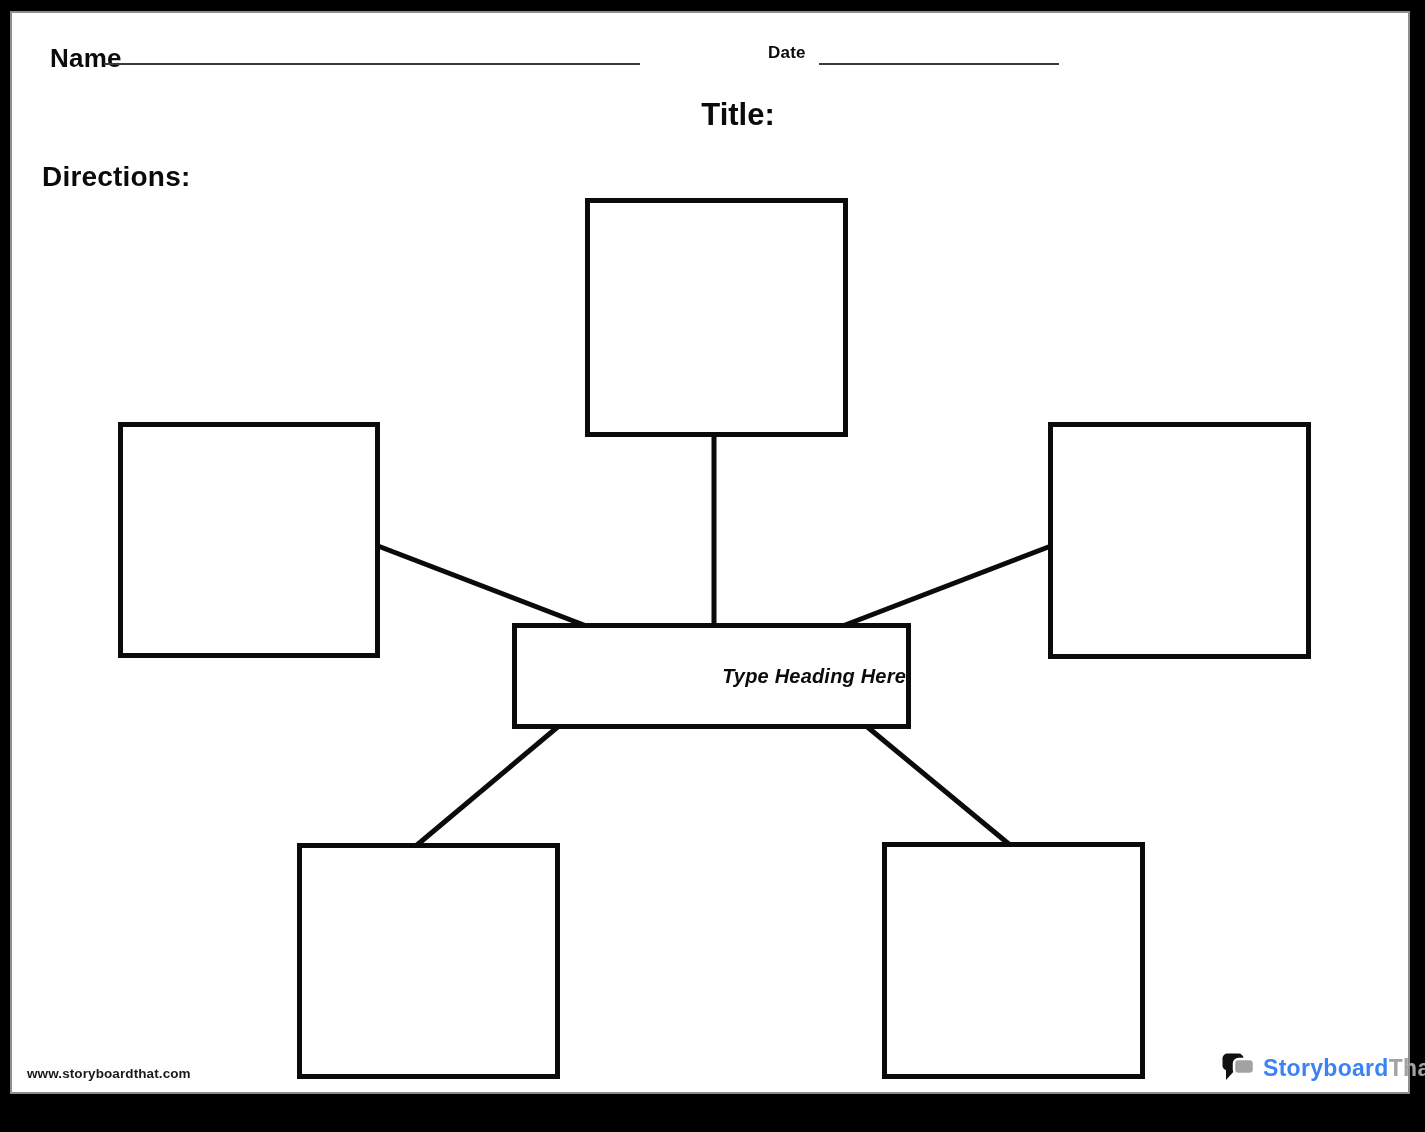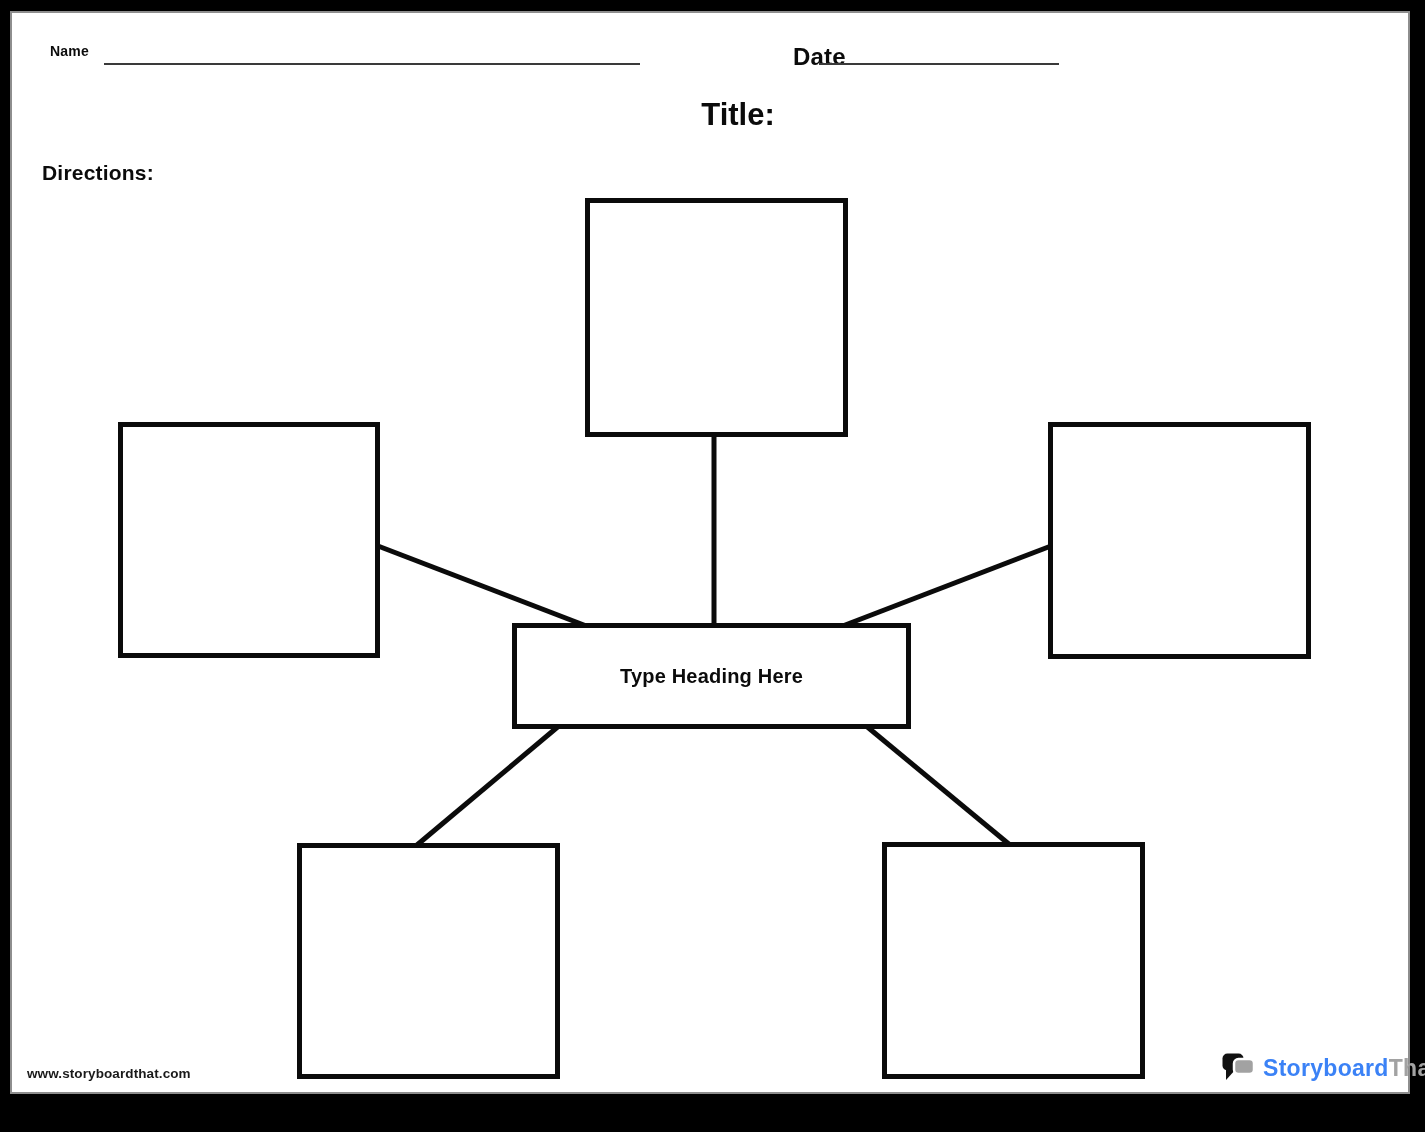--- a/index.html
+++ b/index.html
@@ -22,40 +22,40 @@
     outline: 2px solid #8e8e8e;
   }
   .lbl {
     position: absolute;
     color: #0b0b0b;
     font-weight: 700;
     font-stretch: condensed;
     letter-spacing: 0.2px;
     white-space: nowrap;
   }
-  .name-label  { left: 38px;  top: 30px;  font-size: 14px; }
-  .date-label  { left: 781px; top: 30px;  font-size: 24px; }
+  .name-label  { left: 38px;  top: 30px;  font-size: 26px; }
+  .date-label  { left: 756px; top: 30px;  font-size: 17px; }
   .rule {
     position: absolute;
     height: 0;
     border-bottom: 2.5px solid #3a3a3a;
   }
   .name-rule { left: 92px;  top: 50px; width: 536px; }
   .date-rule { left: 807px; top: 50px; width: 240px; }
   .title-label {
     position: absolute;
     left: 0; top: 84px; width: 100%;
     text-align: center;
     color: #0b0b0b;
     font-weight: 700;
     font-stretch: condensed;
     font-size: 31px;
     margin-left: 28px;
   }
-  .directions-label { left: 30px; top: 148px; font-size: 21px; }
+  .directions-label { left: 30px; top: 148px; font-size: 28px; }
 
   .connectors {
     position: absolute;
     left: 0; top: 0;
     width: 1396px; height: 1079px;
     z-index: 1;
   }
   .box {
     position: absolute;
     background: #fff;
@@ -63,21 +63,21 @@
     box-sizing: border-box;
     z-index: 2;
   }
   .box-top          { left: 573px;  top: 185px; width: 263px; height: 239px; }
   .box-left         { left: 106px;  top: 409px; width: 262px; height: 236px; }
   .box-right        { left: 1036px; top: 409px; width: 263px; height: 237px; }
   .box-bottom-left  { left: 285px;  top: 830px; width: 263px; height: 236px; }
   .box-bottom-right { left: 870px;  top: 829px; width: 263px; height: 237px; }
   .box-center {
     left: 500px; top: 610px; width: 399px; height: 106px;
-    display: flex; align-items: center; justify-content: center;
+    display: flex; align-items: center; justify-content: flex-end; font-style: italic;
   }
   .center-heading-text {
     color: #0b0b0b;
     font-weight: 700;
     font-stretch: condensed;
     font-size: 20px;
     letter-spacing: 0.2px;
   }
   .site-url {
     position: absolute;

